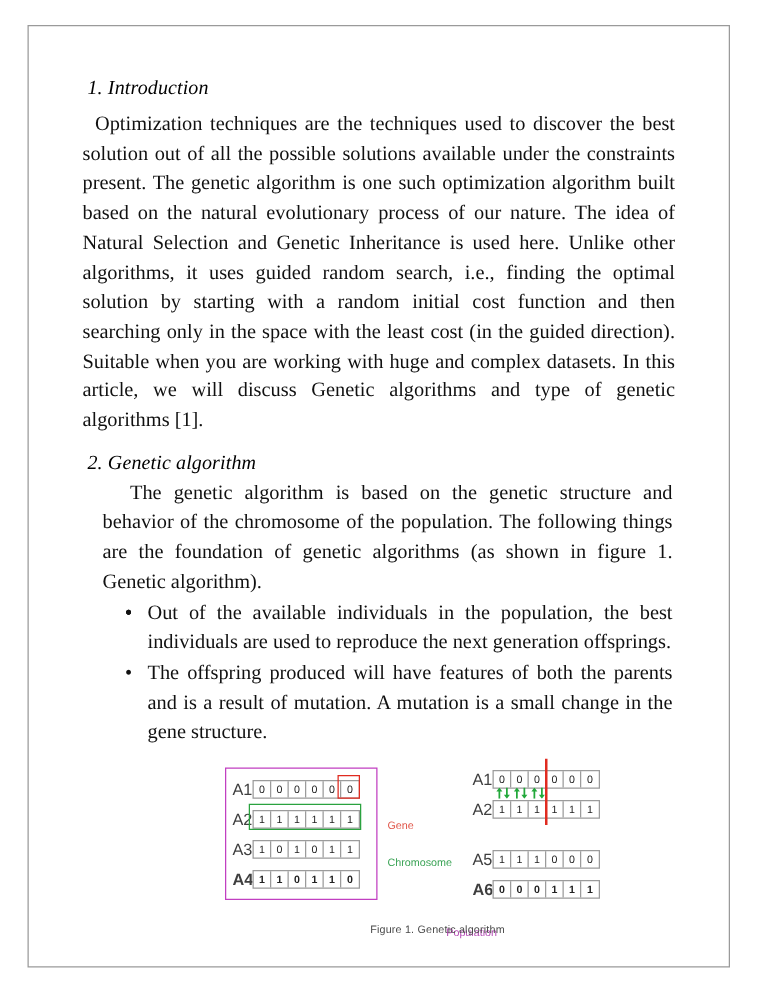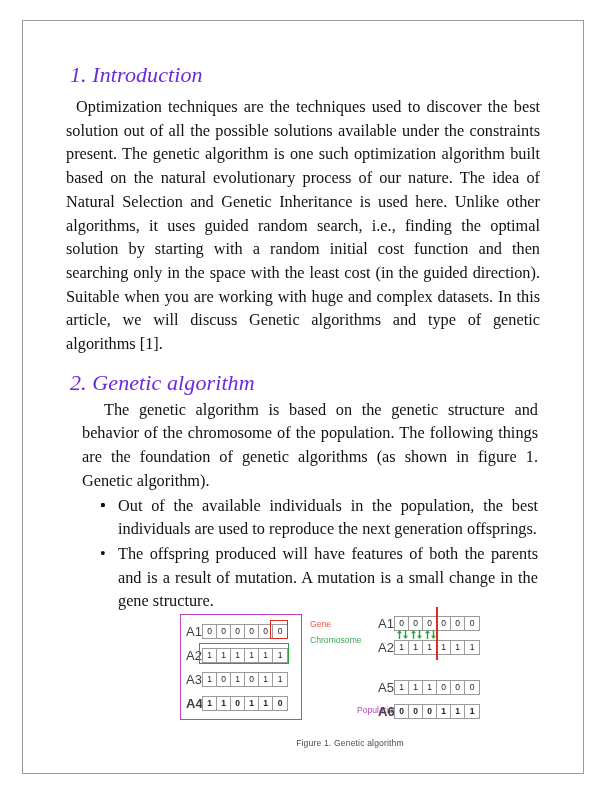--- a/index.html
+++ b/index.html
@@ -30,23 +30,23 @@
     position: absolute;
     left: 66px;
     top: 62px;
     width: 474px;
   }
 
   h2.section-heading {
     font-family: "Liberation Serif", "DejaVu Serif", serif;
     font-style: italic;
     font-weight: normal;
-    font-size: 22px;
+    font-size: 16px;
     margin: 0 0 7px 4px;
-    color: #6d28d9;
+    color: #000000;
     letter-spacing: 0.1px;
   }
 
   h2.section-heading.second {
     margin-top: 14px;
     margin-bottom: 2px;
   }
 
   p.body-text {
     font-size: 16.3px;
@@ -176,20 +176,21 @@
     border: 1.8px solid #2aa23f;
     box-sizing: border-box;
     pointer-events: none;
   }
 
   .annot {
     position: absolute;
     font-family: "Liberation Sans", "DejaVu Sans", sans-serif;
     font-size: 8.6px;
     white-space: nowrap;
+    margin-top: 36px;
   }
   .annot.gene { color: #e0564a; }
   .annot.chromosome { color: #3aa355; }
   .annot.population { color: #b54bb5; padding-left: 47px; }
 
   
   .cross-line {
     position: absolute;
     width: 1.6px;
     background: #e02b20;
@@ -297,21 +298,21 @@
               <span class="cell">1</span>
               <span class="cell">0</span>
             </span>
           </div>
         </div>
       <div class="gene-box" id="gene-box" style="left: 89px; top: 5px; width: 18px; height: 19px;"></div>
       <div class="chromosome-box" id="chromosome-box" style="left: 18px; top: 28px; width: 90px; height: 21px;"></div>
     </div>
 
     <span class="annot gene" style="left:130px; top:5px;">Gene</span>
-    <span class="annot chromosome" style="left:130px; top:21px;">Chromosome</span>
+    <span class="annot chromosome" style="left:130px; top:35px;">Chromosome</span>
     <span class="annot population" style="left:130px; top:91px;">Population</span>
 
     <div class="panel-right">
       <div id="right-rows">
           <div class="chrom-row">
             <span class="row-label">A1</span>
             <span class="cells">
               <span class="cell">0</span>
               <span class="cell">0</span>
               <span class="cell">0</span>

